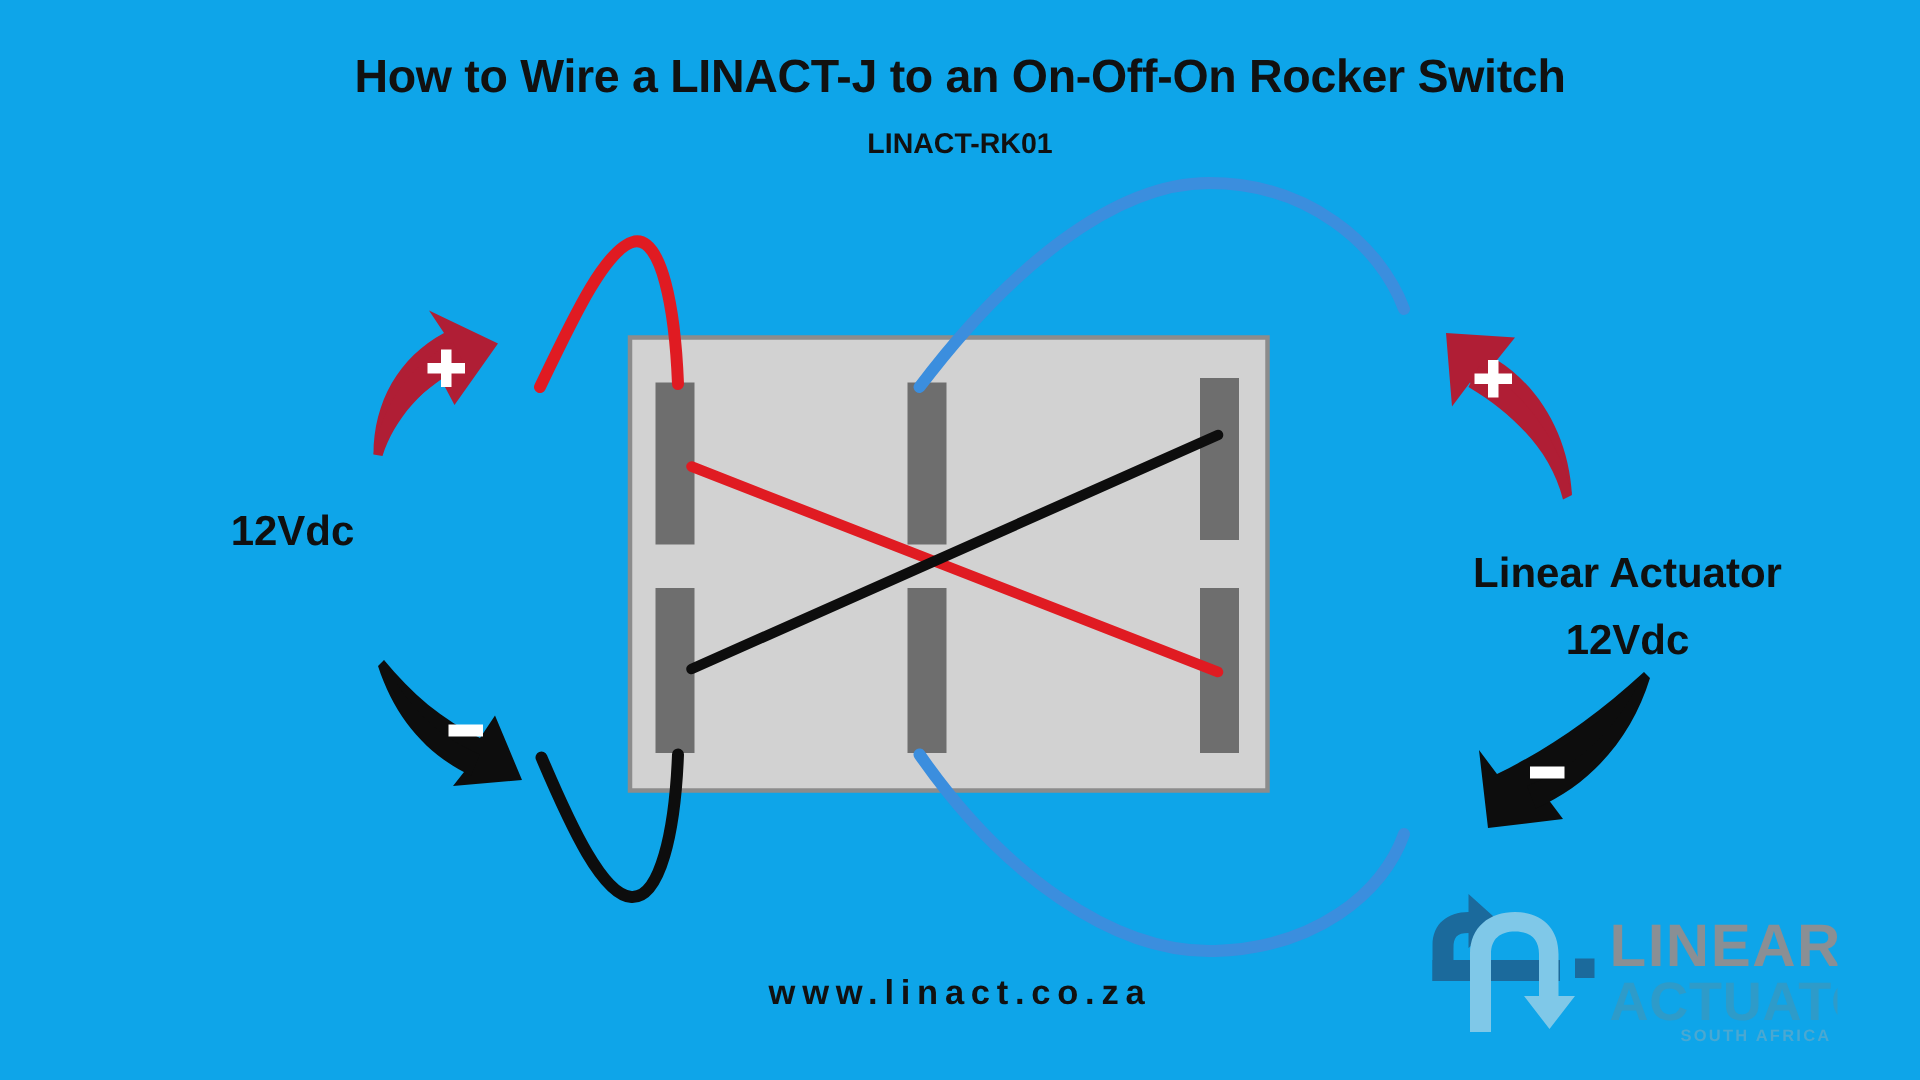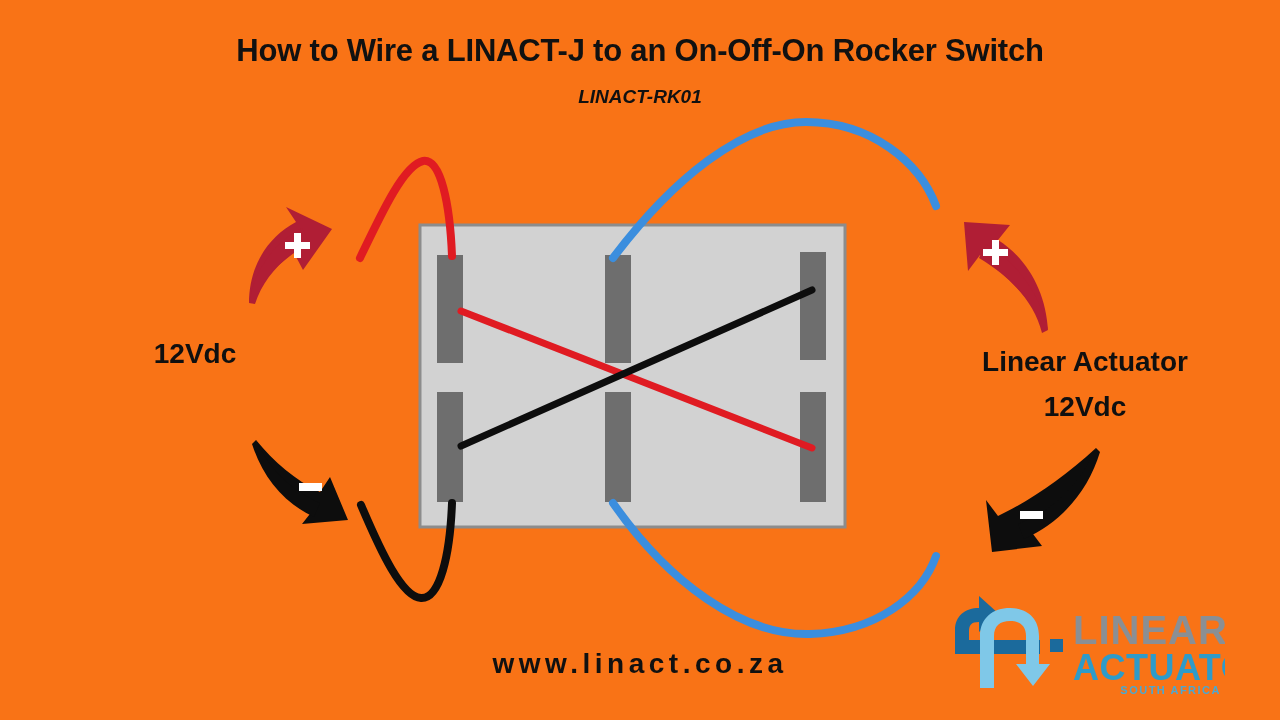--- a/index.html
+++ b/index.html
@@ -4,21 +4,21 @@
 <style>
   html, body {
     margin: 0;
     padding: 0;
     background: #e8ece8;
   }
   #stage {
     position: relative;
     width: 1280px;
     height: 720px;
-    background: #f97316;
+    background: #0ea5e9;
     overflow: hidden;
     font-family: "Liberation Sans", sans-serif;
   }
   #wire-layer {
     position: absolute;
     left: 0;
     top: 0;
     width: 1280px;
     height: 720px;
   }
@@ -35,40 +35,39 @@
   }
   .subtitle {
     position: absolute;
     left: 0;
     top: 86px;
     width: 1280px;
     text-align: center;
     font-size: 19px;
     font-weight: bold;
     color: #111111;
-    font-style: italic;
   }
   .side-label {
     position: absolute;
     text-align: center;
     font-size: 28px;
     font-weight: bold;
     color: #101010;
     line-height: 1.6;
     white-space: nowrap;
   }
   #label-power   { left: 40px;  top: 332px; width: 310px; }
-  #label-actuator{ left: 930px; top: 340px; width: 310px; }
+  #label-actuator{ left: 930px; top: 360px; width: 310px; }
   .url {
     position: absolute;
     left: 0;
     top: 648px;
     width: 1280px;
     text-align: center;
-    font-size: 28px;
+    font-size: 23px;
     font-weight: bold;
     color: #111111;
     letter-spacing: 4.5px;
   }
   #logo {
     position: absolute;
     left: 925px;
     top: 592px;
     width: 300px;
     height: 108px;

